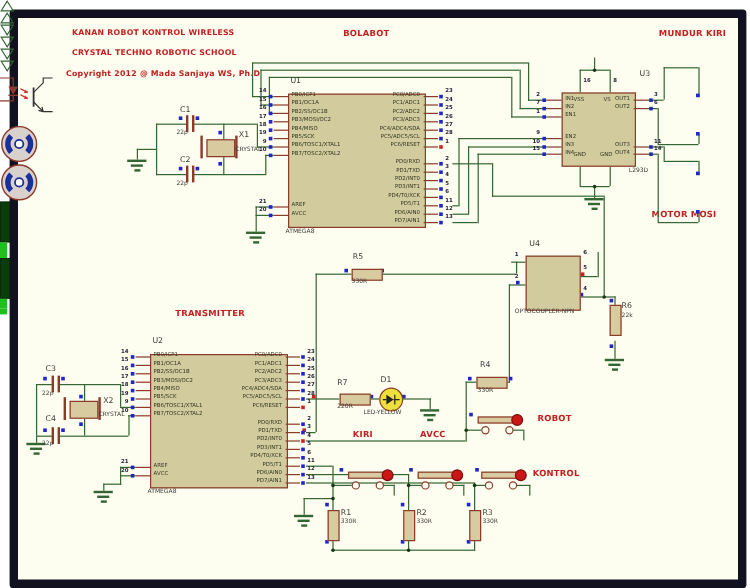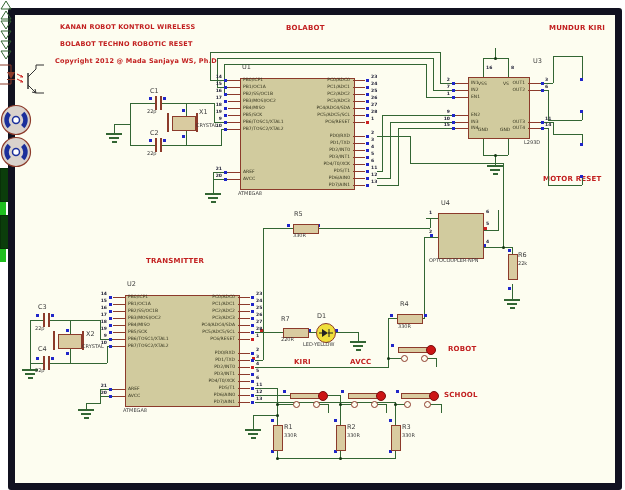--- a/index.html
+++ b/index.html
@@ -27,30 +27,30 @@
   .cap{position:absolute;width:8px;height:8px;border-radius:50%;background:#cc1515;border:1px solid #7a0e0e}
   .gbarwrap,svg{position:absolute}
 </style>
 </head>
 <body>
 
 <div id="page">
   <div class="frame"></div>
 
   <div class="hdr" style="left:60px;top:24px">KANAN ROBOT KONTROL WIRELESS</div>
-  <div class="hdr" style="left:60px;top:41px">BOLABOT TECHNO ROBOTIC RESET</div>
+  <div class="hdr" style="left:60px;top:41px">CRYSTAL TECHNO ROBOTIC SCHOOL</div>
   <div class="hdr" style="left:55px;top:58px">Copyright 2012 @ Mada Sanjaya WS, Ph.D</div>
   <div class="lbl" style="left:286px;top:25px">BOLABOT</div>
   <div class="lbl" style="left:146px;top:258px">TRANSMITTER</div>
   <div class="lbl" style="left:549px;top:25px">MUNDUR KIRI</div>
-  <div class="lbl" style="left:543px;top:176px">MOTOR RESET</div>
+  <div class="lbl" style="left:543px;top:176px">MOTOR MOSI</div>
   <div class="lbl" style="left:294px;top:359px">KIRI</div>
   <div class="lbl" style="left:350px;top:359px">AVCC</div>
   <div class="lbl" style="left:448px;top:346px">ROBOT</div>
-  <div class="lbl" style="left:444px;top:392px">SCHOOL</div>
+  <div class="lbl" style="left:444px;top:392px">KONTROL</div>
 <div class="w" style="left:130px;top:103px;width:26px;height:1px"></div>
     <div class="w" style="left:161px;top:103px;width:25px;height:1px"></div>
     <div class="w" style="left:130px;top:145px;width:26px;height:1px"></div>
     <div class="w" style="left:161px;top:145px;width:25px;height:1px"></div>
     <div class="w" style="left:130px;top:103px;width:1px;height:43px"></div>
     <div class="w" style="left:186px;top:103px;width:1px;height:43px"></div>
     <div class="w" style="left:114px;top:124px;width:16px;height:1px"></div>
     <div class="w" style="left:114px;top:124px;width:1px;height:9px"></div>
     <div class="w" style="left:186px;top:103px;width:28px;height:1px"></div>
     <div class="w" style="left:214px;top:103px;width:1px;height:20px"></div>

